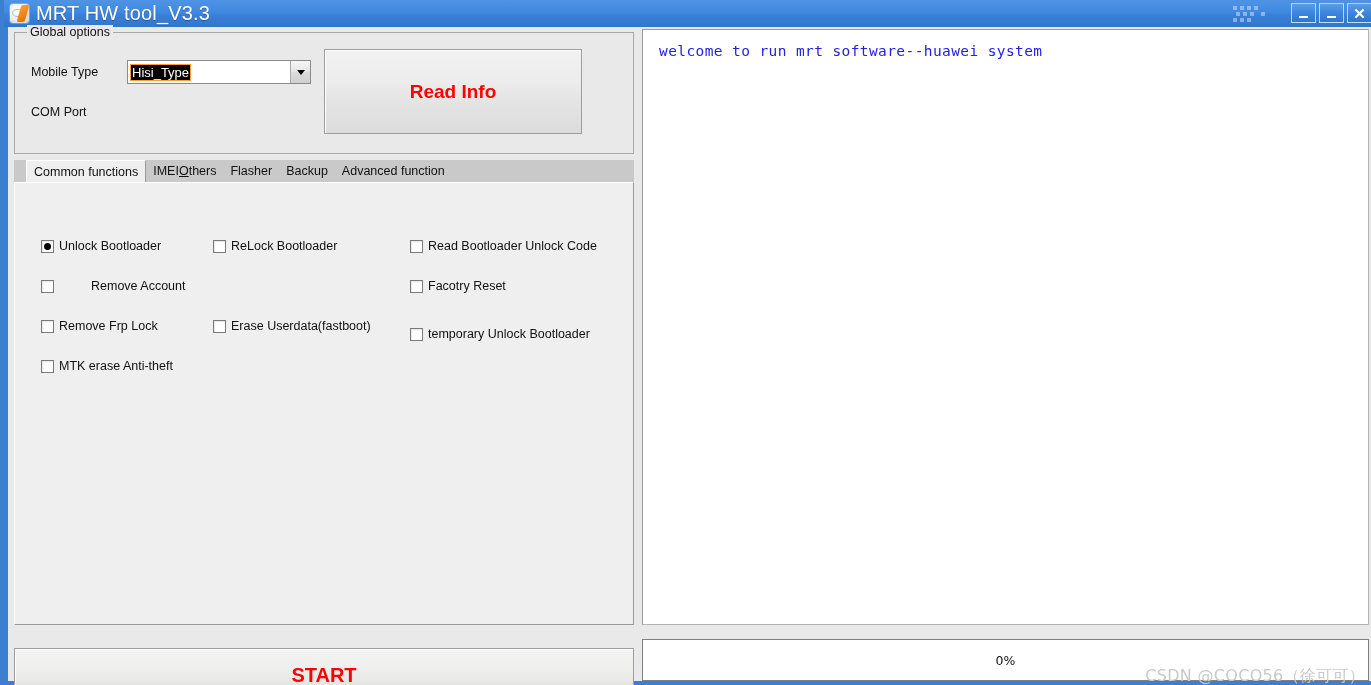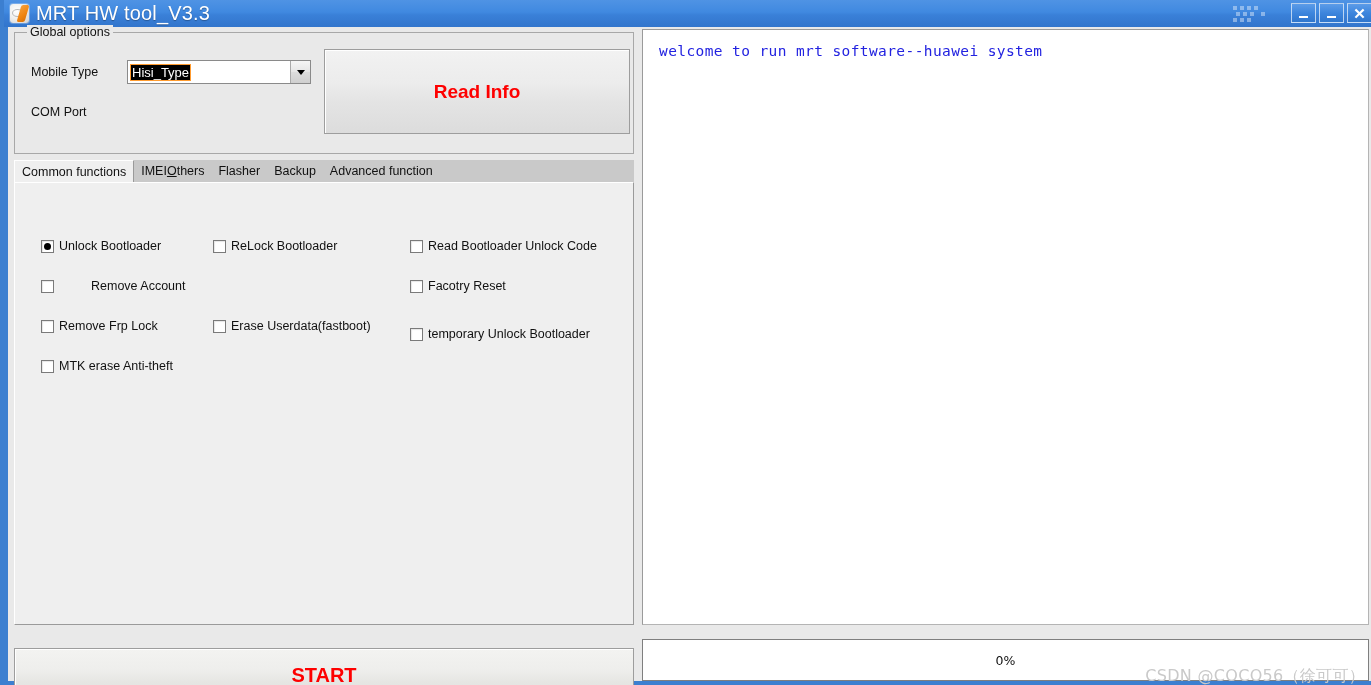--- a/index.html
+++ b/index.html
@@ -170,21 +170,21 @@
     border-right: 4.5px solid transparent;
     border-top: 5px solid #000000;
   }
   #combo-mobile-type { left: 112px; top: 27px; width: 184px; }
   #combo-com-port    { left: 112px; top: 67px; width: 184px; }
 
   
   #btn-read-info {
     position: absolute;
     left: 309px; top: 16px;
-    width: 306px; height: 85px;
+    width: 258px; height: 85px;
     background: linear-gradient(to bottom, #f2f2f2 0%, #ececec 40%, #e4e4e4 62%, #dcdcdc 100%);
     border: 1px solid #9d9d9d;
     box-shadow: inset 1px 1px 0 #ffffff;
     box-sizing: border-box;
     display: flex; align-items: center; justify-content: center;
     color: #fe0000;
     font-size: 19px;
     font-weight: bold;
     cursor: default;
   }
@@ -206,20 +206,21 @@
     display: flex; align-items: center;
     background: #c9c9c9;
     box-sizing: border-box;
     white-space: nowrap;
   }
   .tab.active {
     background: #efefef;
     border-left: 1px solid #ffffff;
     border-top: 1px solid #ffffff;
     border-right: 1px solid #9a9a9a;
+    margin-left: 12px;
   }
   .tab u { text-decoration: underline; }
 
   
   #tabpanel {
     position: absolute;
     left: 6px; top: 155px;
     width: 620px; height: 443px;
     background: #efefef;
     border: 1px solid #ffffff;

